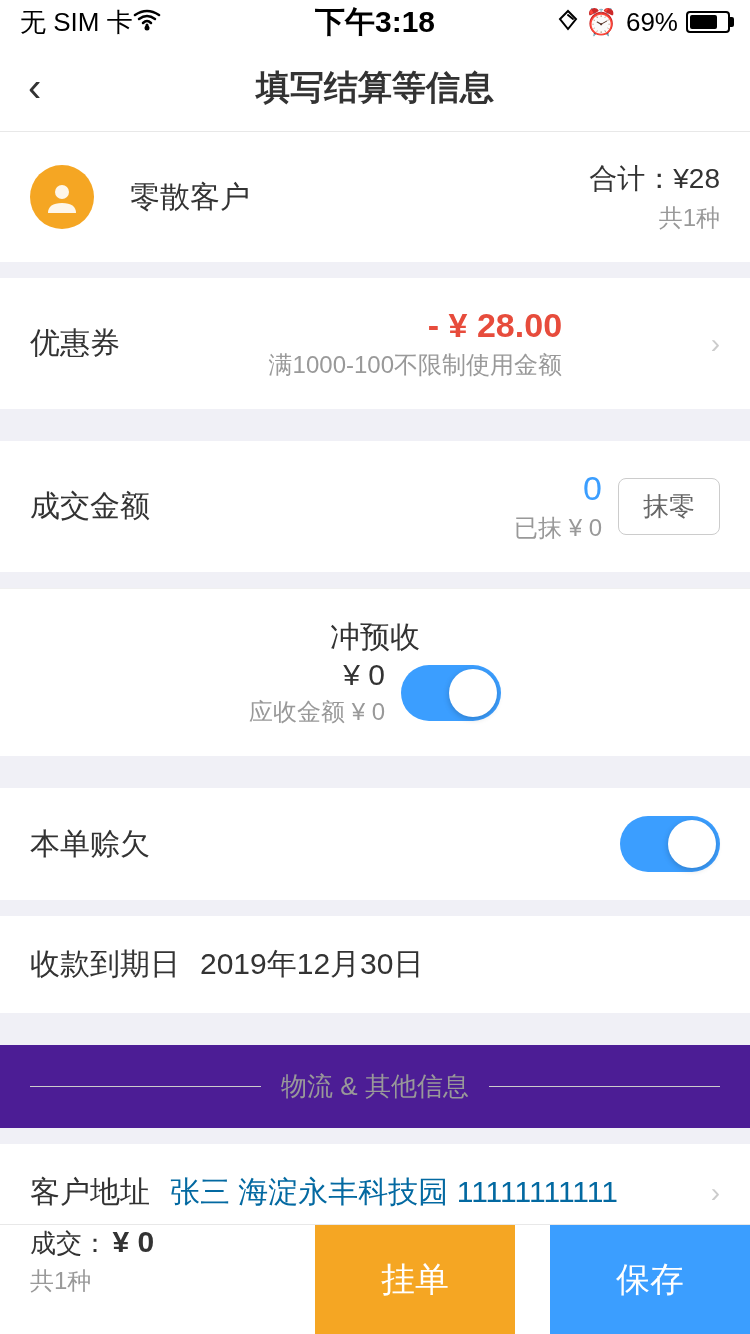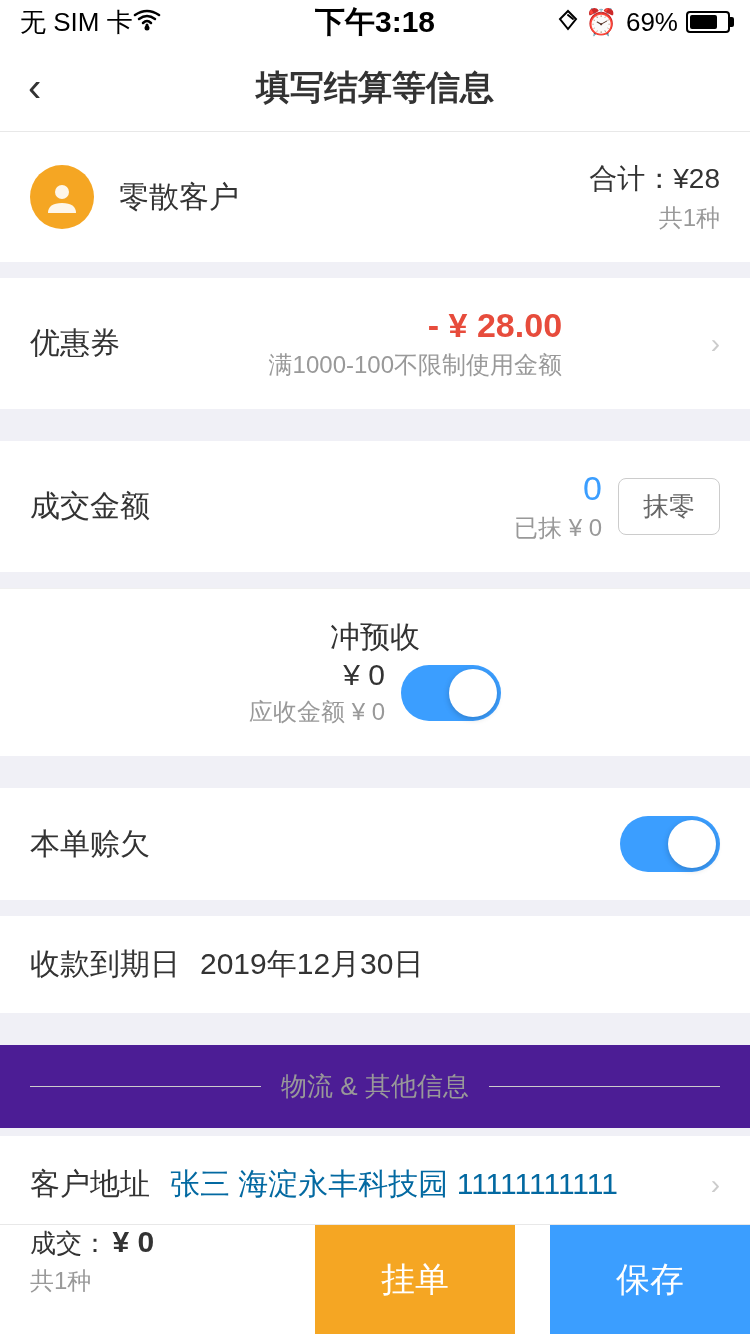--- a/index.html
+++ b/index.html
@@ -115,21 +115,21 @@
       display: flex;
       align-items: center;
       justify-content: space-between;
       padding: 28px 30px;
       background: #fff;
       margin-bottom: 16px;
     }
     .customer-left {
       display: flex;
       align-items: center;
-      gap: 25px;
+      gap: 36px;
     }
     .customer-avatar {
       width: 64px;
       height: 64px;
       border-radius: 50%;
       background: #f5a623;
       display: flex;
       align-items: center;
       justify-content: center;
       font-size: 32px;
@@ -467,21 +467,21 @@
   </div>
 
   <div class="section-gap"></div>
 
   <div class="logistics-label-section">
     <div class="logistics-line"></div>
     <span class="logistics-text">物流 &amp; 其他信息</span>
     <div class="logistics-line"></div>
   </div>
 
-  <div class="address-row card-section" style="background:#fff; margin-top:8px;">
+  <div class="address-row card-section" style="background:#fff; margin-top:16px;">
     <span class="address-label">客户地址</span>
     <span class="address-value">张三 海淀永丰科技园 11111111111</span>
     <span class="chevron-right">›</span>
   </div>
 
   <div style="height: 300px; background: #f0f0f6;"></div>
 
 </div>
 
 <div class="bottom-bar">

